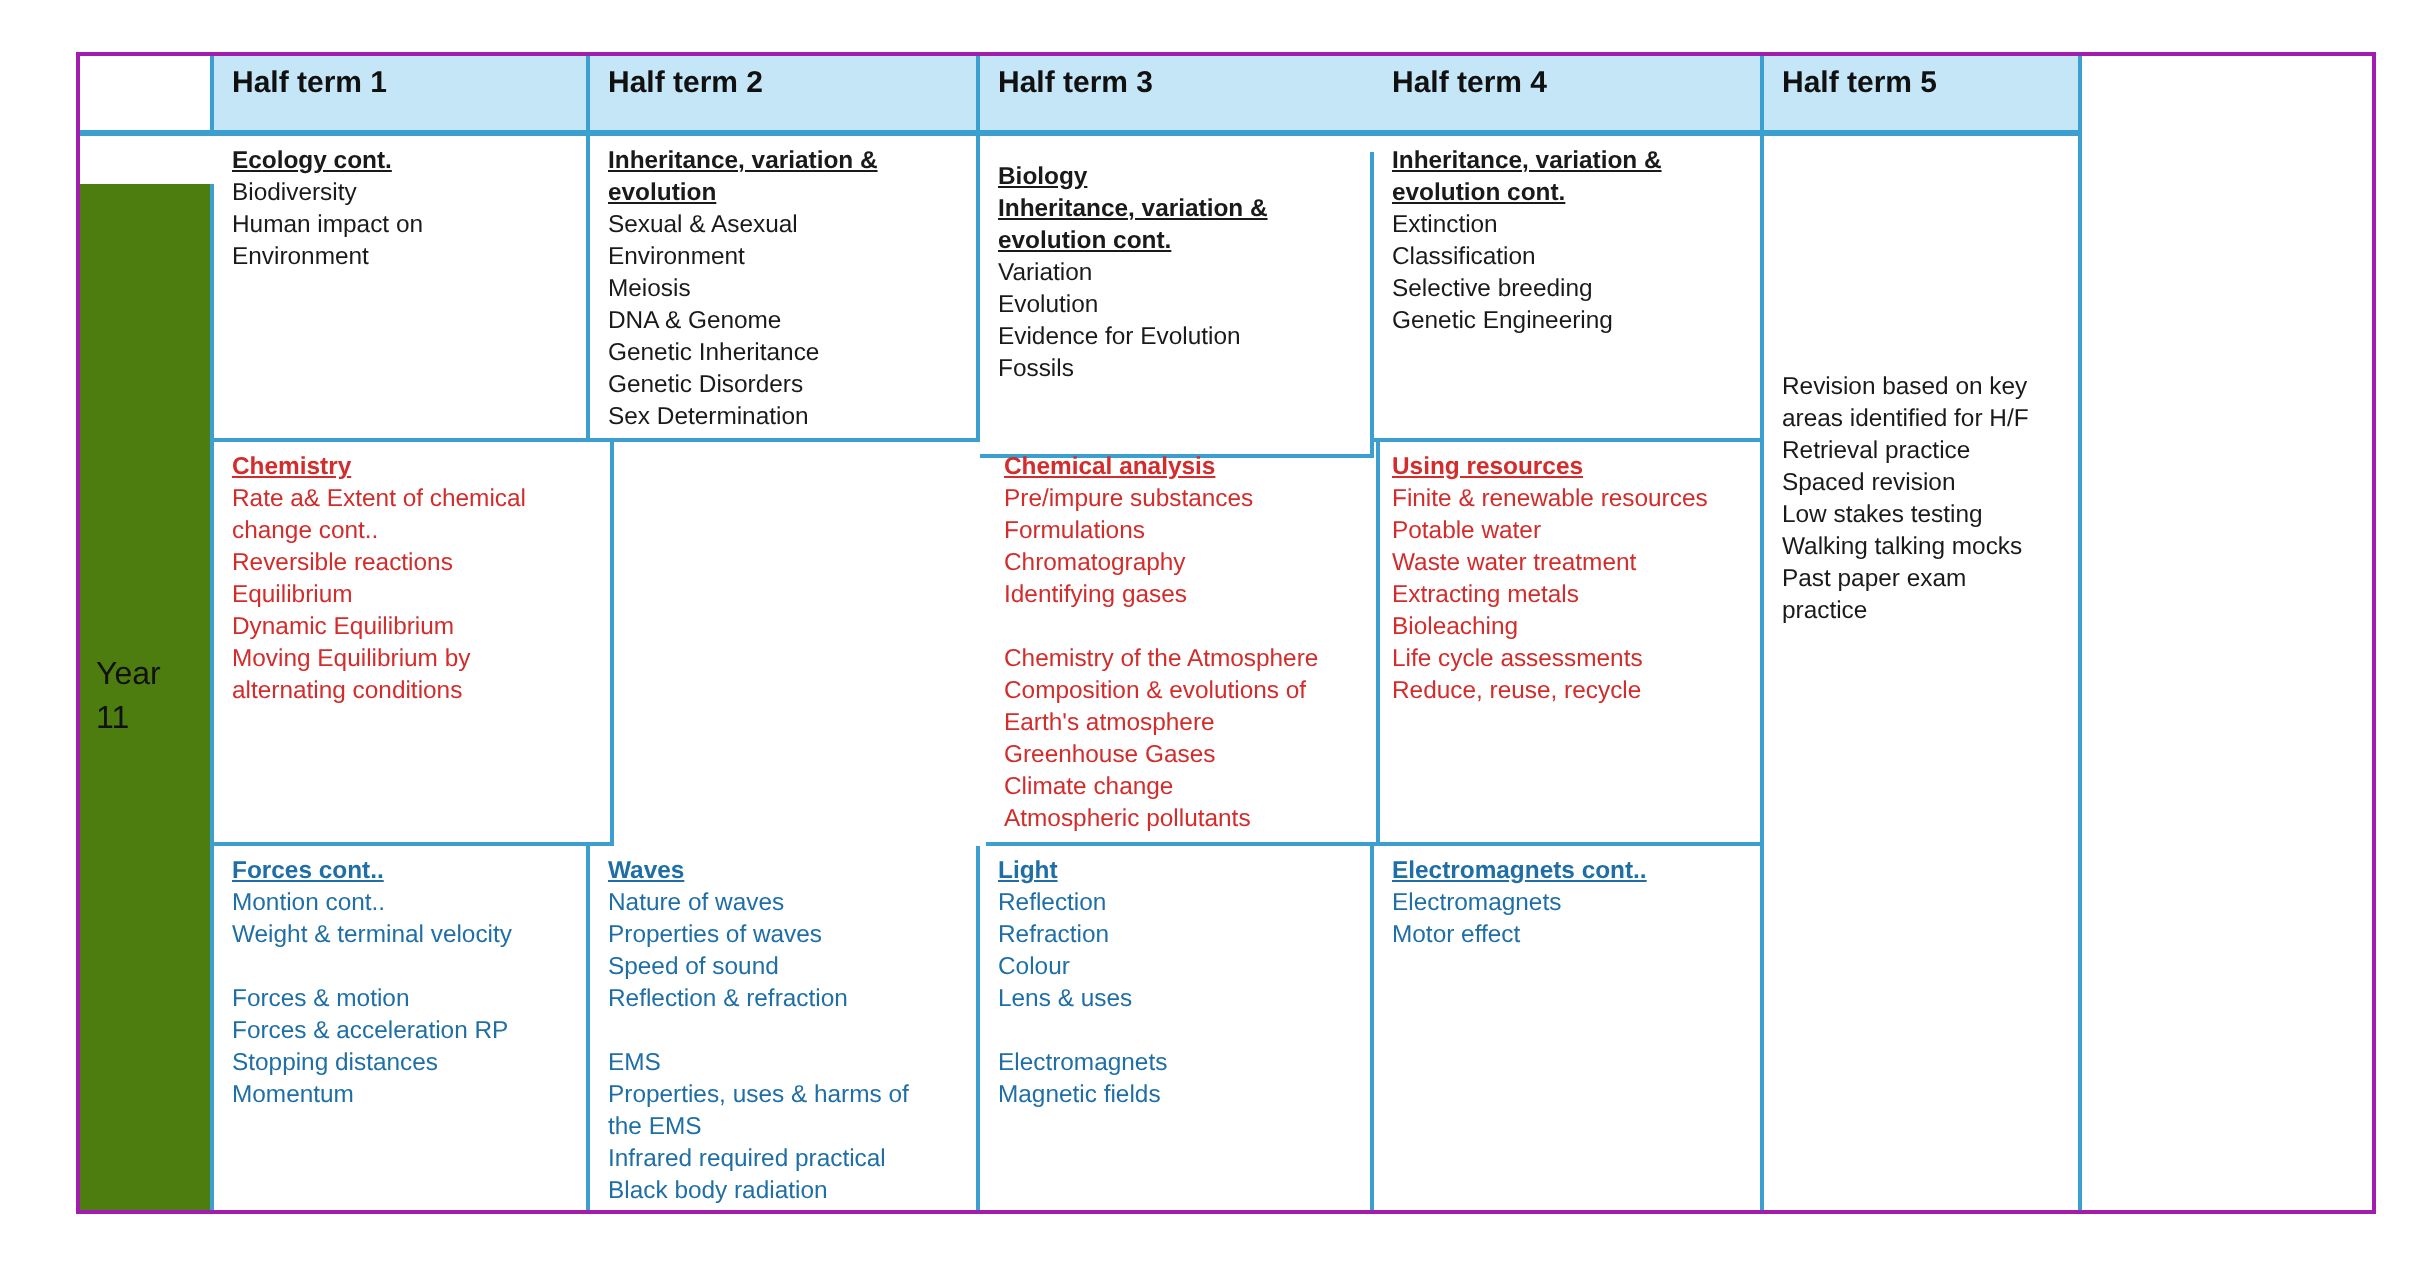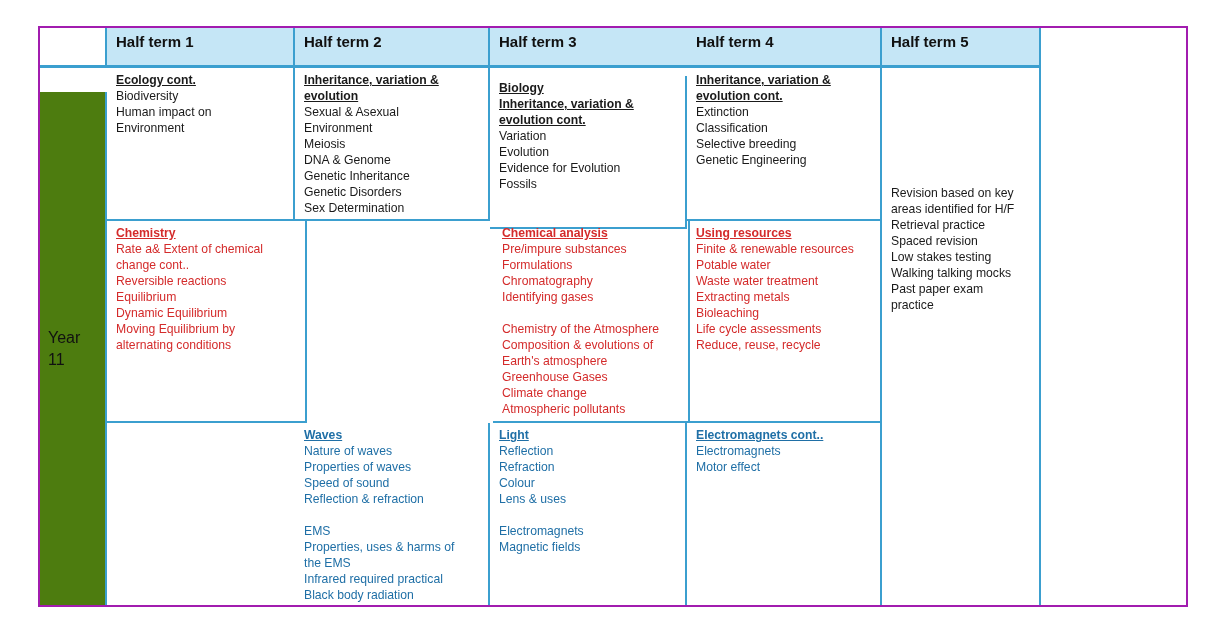--- a/index.html
+++ b/index.html
@@ -106,20 +106,30 @@
     <span class="t">Using resources</span>
     <span class="i">Finite &amp; renewable resources</span>
     <span class="i">Potable water</span>
     <span class="i">Waste water treatment</span>
     <span class="i">Extracting metals</span>
     <span class="i">Bioleaching</span>
     <span class="i">Life cycle assessments</span>
     <span class="i">Reduce, reuse, recycle</span>
   </div>
 
+  <div class="cell phys" style="left:67px;top:395px;width:188px;height:182px;border-bottom:none;">
+    <span class="t">Forces cont..</span>
+    <span class="i">Montion cont..</span>
+    <span class="i">Weight &amp; terminal velocity</span>
+    <span class="gap"></span>
+    <span class="i">Forces &amp; motion</span>
+    <span class="i">Forces &amp; acceleration RP</span>
+    <span class="i">Stopping distances</span>
+    <span class="i">Momentum</span>
+  </div>
   <div class="cell phys" style="left:255px;top:395px;width:195px;height:182px;border-bottom:none;">
     <span class="t">Waves</span>
     <span class="i">Nature of waves</span>
     <span class="i">Properties of waves</span>
     <span class="i">Speed of sound</span>
     <span class="i">Reflection &amp; refraction</span>
     <span class="gap"></span>
     <span class="i">EMS</span>
     <span class="i">Properties, uses &amp; harms of</span>
     <span class="i">the EMS</span>

